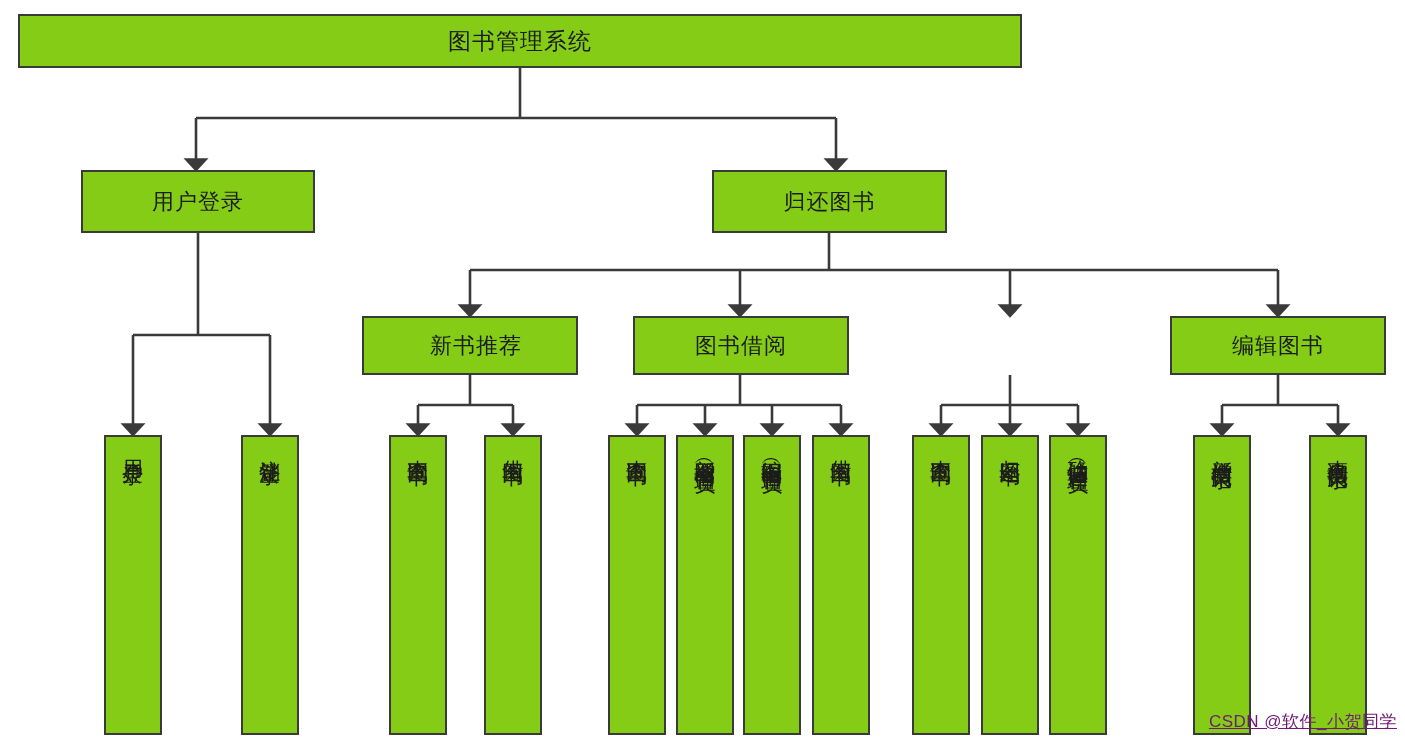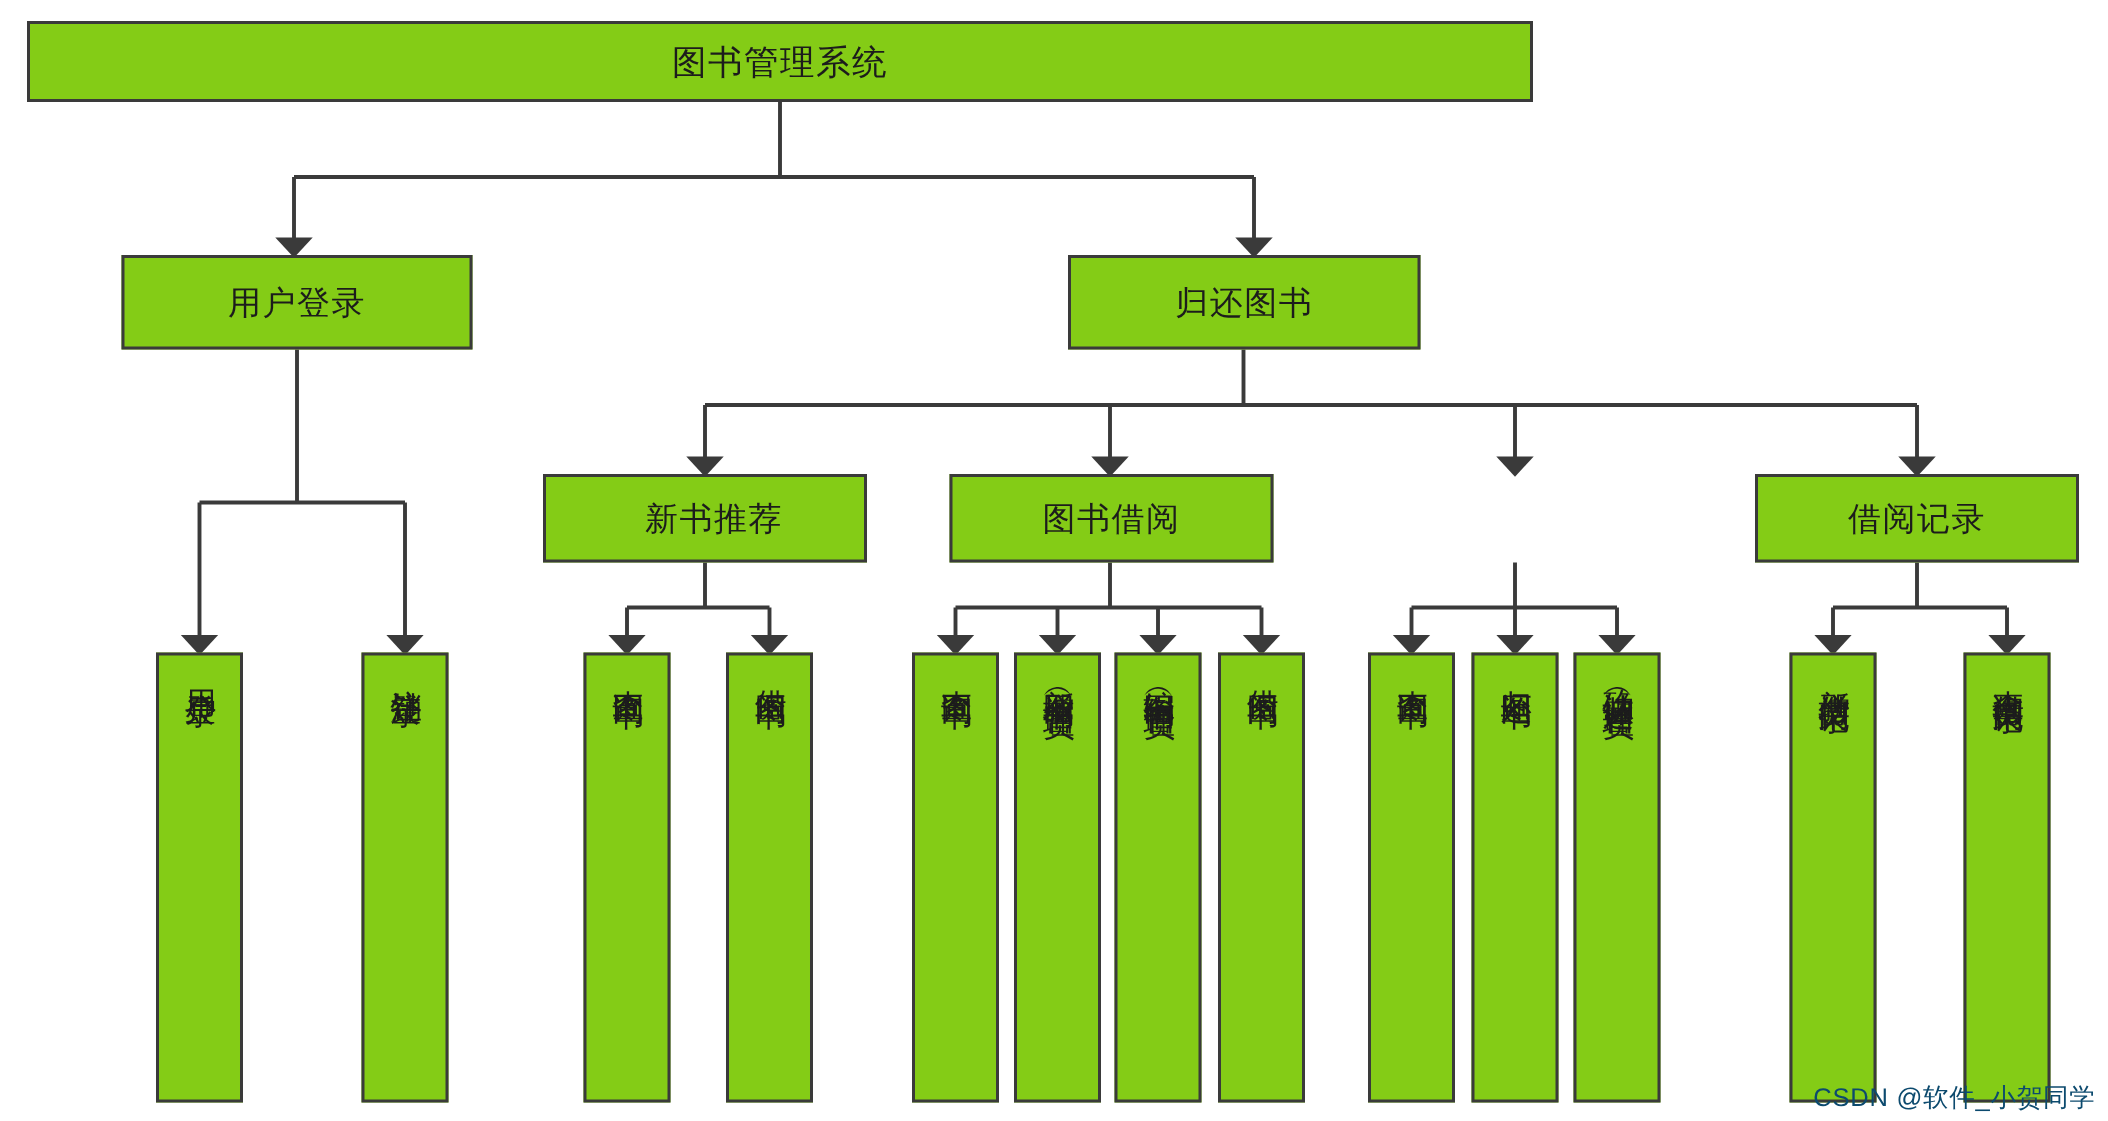--- a/index.html
+++ b/index.html
@@ -52,25 +52,26 @@
     position: absolute;
     left: 0;
     top: 0;
     width: 1405px;
     height: 747px;
     pointer-events: none;
   }
   .watermark {
     position: absolute;
     right: 8px;
-    bottom: 4px;
+    bottom: 14px;
     font-size: 17px;
-    color: #0c4a6e;
+    color: #701a75;
     white-space: nowrap;
     letter-spacing: 0.5px;
+    text-decoration: underline;
   }
 </style>
 </head>
 <body>
 
 <div id="canvas">
 
   <svg class="edges" viewBox="0 0 1405 747">
     <defs>
       <marker id="arrow" markerWidth="10" markerHeight="11" refX="2.2" refY="5.2" orient="auto" markerUnits="strokeWidth">
@@ -132,21 +133,21 @@
     <span>归还图书</span>
   </div>
 
   <div class="node horiz" style="left:362px; top:316px; width:216px; height:59px;padding-left:12px;">
     <span>新书推荐</span>
   </div>
   <div class="node horiz" style="left:633px; top:316px; width:216px; height:59px;">
     <span>图书借阅</span>
   </div>
   <div class="node horiz" style="left:1170px; top:316px; width:216px; height:59px;">
-    <span>借阅记录</span>
+    <span>编辑图书</span>
   </div>
 
   <div class="node leaf" style="left:104px; top:435px; width:58px; height:300px;">
     <span class="vtext">用户登录</span>
   </div>
   <div class="node leaf" style="left:241px; top:435px; width:58px; height:300px;">
     <span class="vtext">注销登录</span>
   </div>
 
   <div class="node leaf" style="left:389px; top:435px; width:58px; height:300px;">

